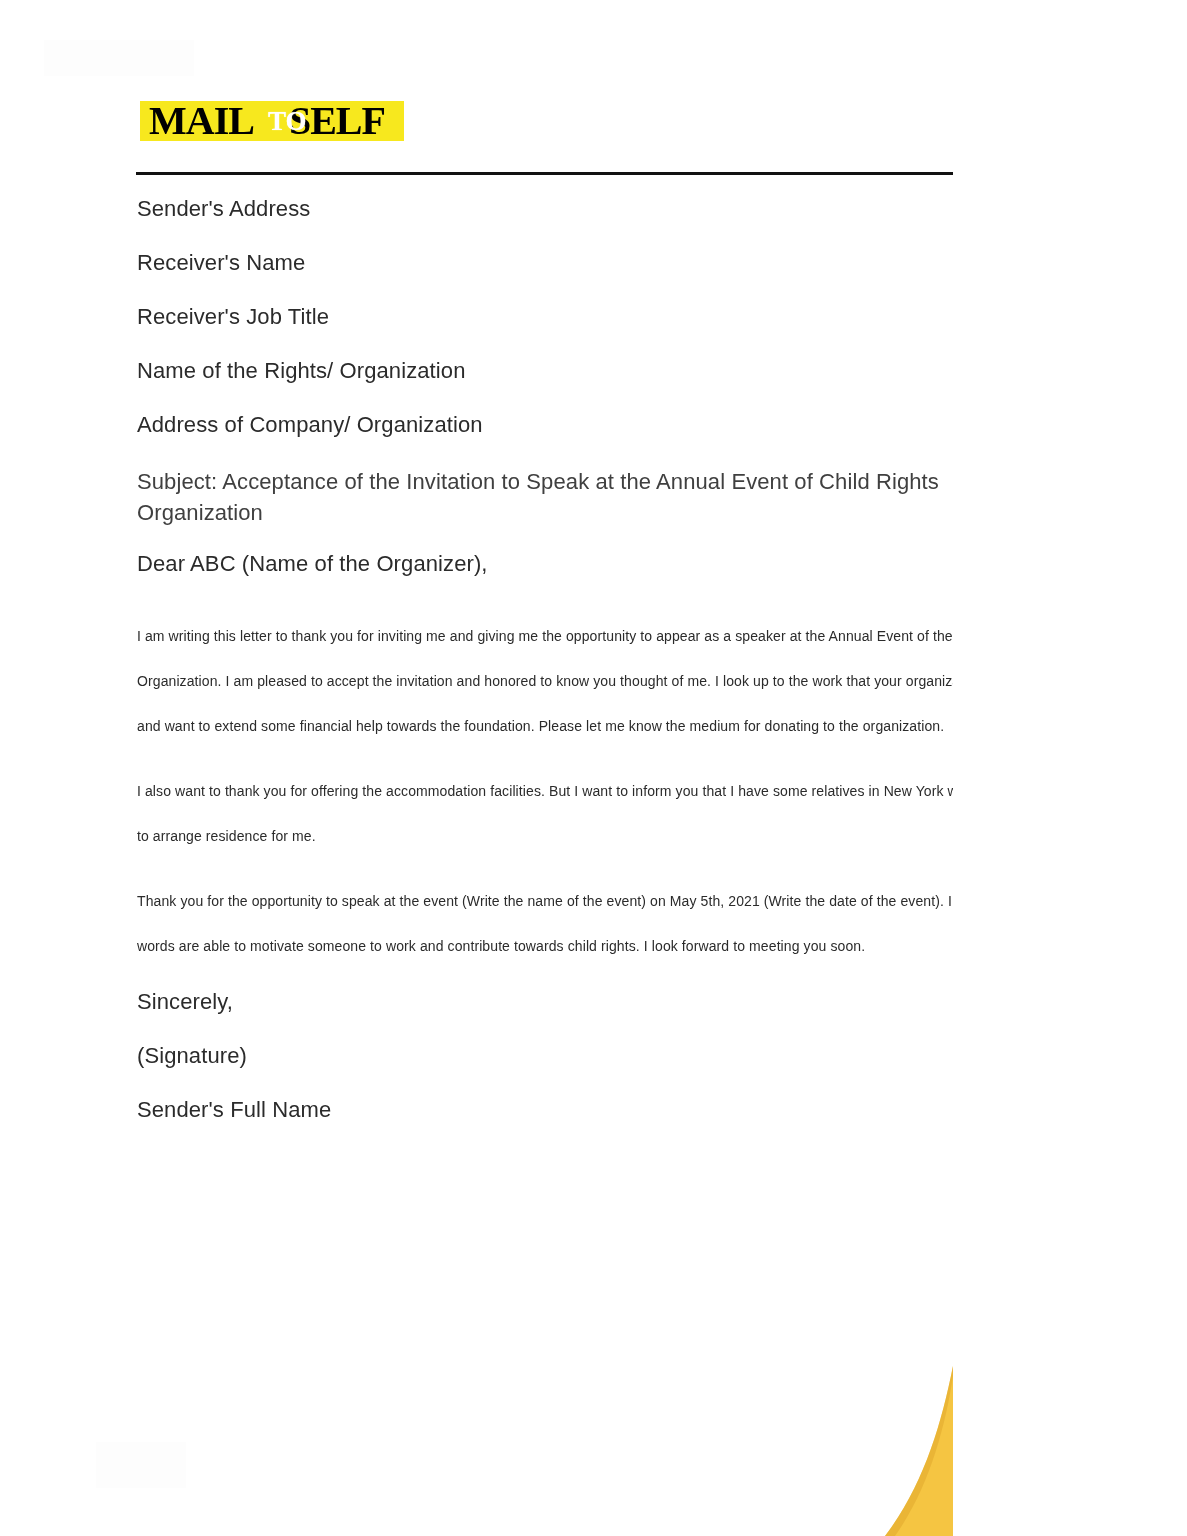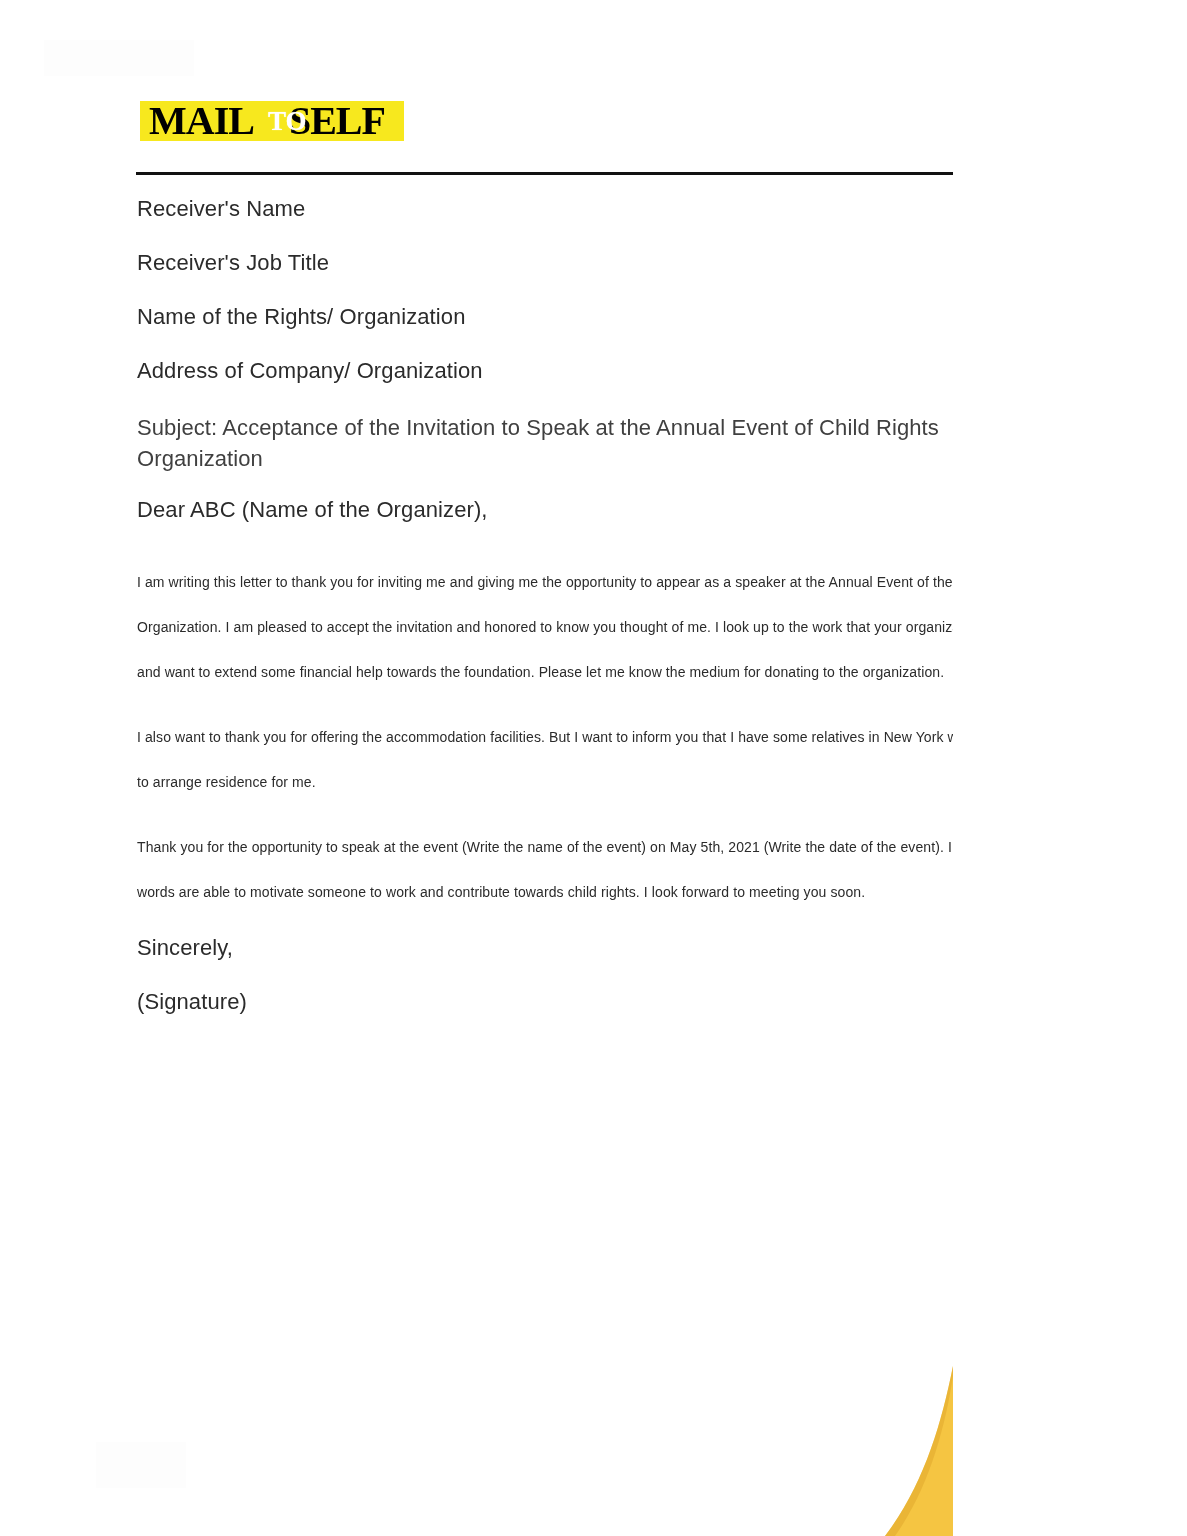--- a/index.html
+++ b/index.html
@@ -162,35 +162,37 @@
 
   <div class="logo">
     <span class="logo-text">MAIL     SELF</span>
     <span class="logo-to">TO</span>
   </div>
 
   <div class="divider"></div>
 
   <div class="letter">
 
+    <p class="field-line">Sender's Address</p>
     <p class="field-line">Receiver's Name</p>
     <p class="field-line">Receiver's Job Title</p>
     <p class="field-line">Name of the Rights/ Organization</p>
     <p class="field-line">Address of Company/ Organization</p>
 
     <p class="subject-line">Subject: Acceptance of the Invitation to Speak at the Annual Event of Child Rights Organization</p>
 
     <p class="salutation">Dear ABC (Name of the Organizer),</p>
 
     <p class="body-para">I am writing this letter to thank you for inviting me and giving me the opportunity to appear as a speaker at the Annual Event of the Child Rights Organization. I am pleased to accept the invitation and honored to know you thought of me. I look up to the work that your organization is doing and want to extend some financial help towards the foundation. Please let me know the medium for donating to the organization.</p>
     <p class="body-para">I also want to thank you for offering the accommodation facilities. But I want to inform you that I have some relatives in New York who are willing to arrange residence for me.</p>
     <p class="body-para">Thank you for the opportunity to speak at the event (Write the name of the event) on May 5th, 2021 (Write the date of the event). I hope my words are able to motivate someone to work and contribute towards child rights. I look forward to meeting you soon.</p>
 
     <p class="closing-line">Sincerely,</p>
     <p class="closing-line">(Signature)</p>
+    <p class="closing-line">Sender's Full Name</p>
 
   </div>
 
   <div class="watermark-bottom"></div>
 
   <svg class="corner-swoosh" viewBox="0 0 130 170" aria-hidden="true">
     <path d="M130 0 C 118 60, 100 120, 62 170 L 130 170 Z" fill="#f5c542"></path>
     <path d="M130 0 C 118 60, 100 120, 62 170 L 72 170 C 106 122, 122 62, 130 10 Z" fill="#e0a82e" opacity="0.55"></path>
   </svg>
 

